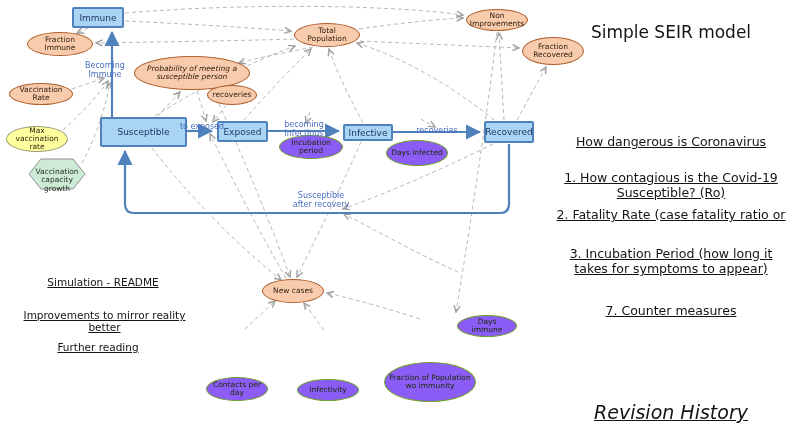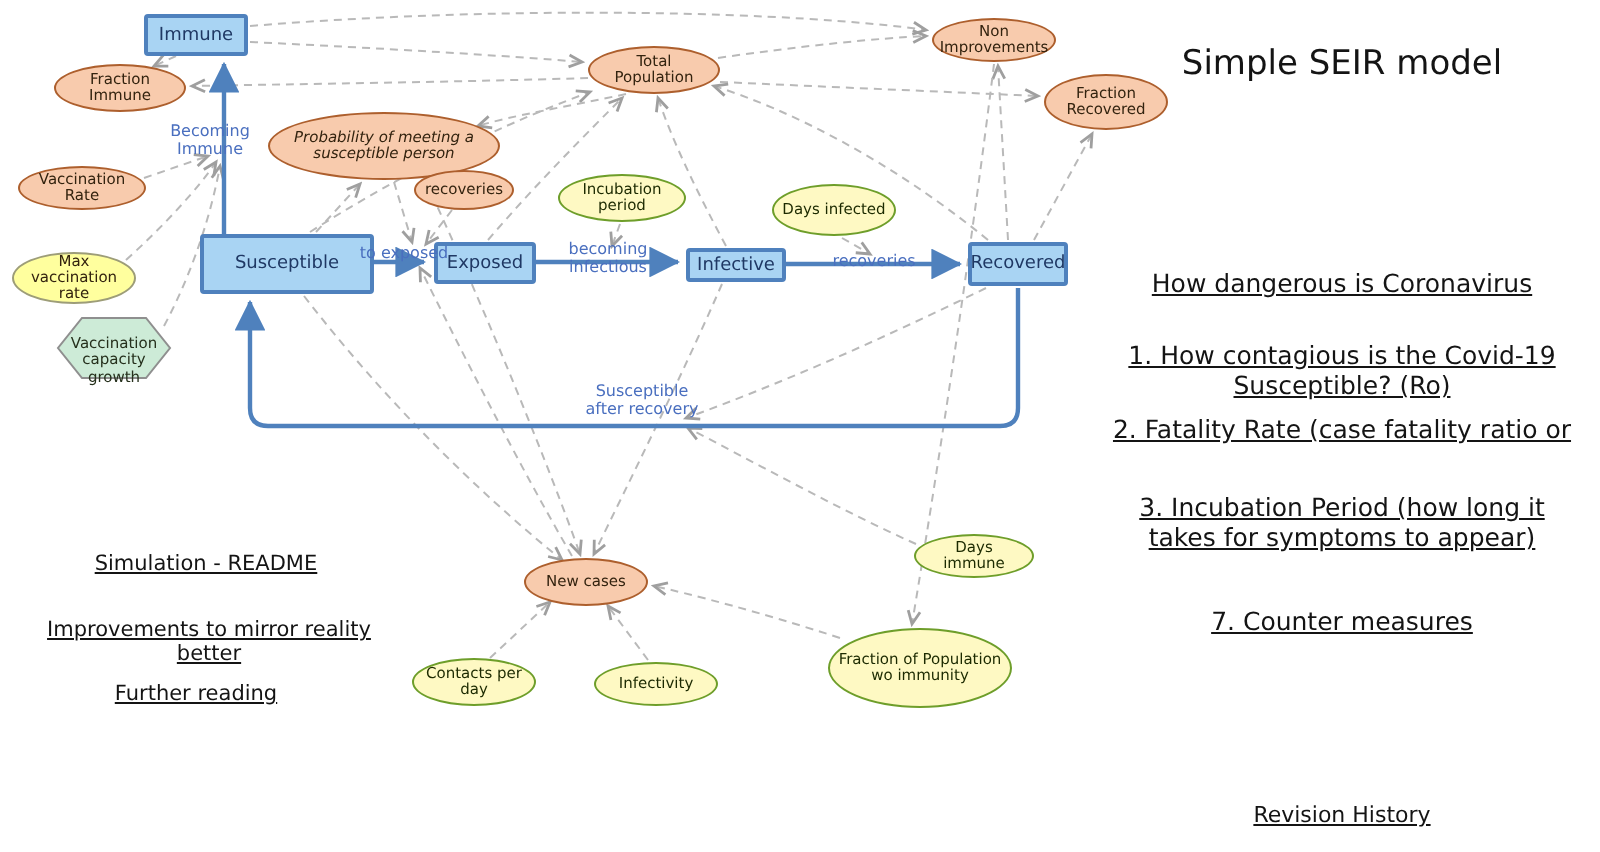--- a/index.html
+++ b/index.html
@@ -14,37 +14,37 @@
     position:absolute;display:flex;align-items:center;justify-content:center;
     background:#a9d4f3;border:2px solid #4f81bd;color:#1f3864;
     font-size:9px;text-align:center;z-index:2;border-radius:2px;box-sizing:border-box;
   }
   .oval{
     position:absolute;display:flex;align-items:center;justify-content:center;
     border-radius:50%;font-size:7.5px;text-align:center;line-height:1.1;z-index:2;
     padding:1px 4px;box-sizing:border-box;
   }
   .peach{background:#f8cbad;border:1.5px solid #ad5f2d;color:#33230f;}
-  .green{background:#fef9c3;border:1.5px solid #6e9e2a;color:#1c2a00;}
+  .green{background:#8b5cf6;border:1.5px solid #6e9e2a;color:#1c2a00;margin-top:48px;}
   .yellow{background:#ffff9e;border:1px solid #9d9d78;color:#33230f;}
   .italic{font-style:italic;}
   .hexwrap{position:absolute;z-index:2;}
   .hexlabel{
     position:absolute;left:0;top:0;right:0;bottom:0;display:flex;align-items:center;justify-content:center;
     font-size:7.5px;text-align:center;line-height:1.08;color:#25301c;padding:0 9px;margin-top:13px;
   }
   .flabel{position:absolute;color:#4a6fbf;font-size:8px;text-align:center;line-height:1.15;z-index:3;}
   .llink{position:absolute;color:#141414;font-size:10.5px;text-decoration:underline;text-align:center;z-index:2;}
   .rp{position:absolute;left:545px;top:0;width:252px;text-align:center;color:#141414;z-index:2;}
   .rp-title{position:absolute;left:0;top:22px;width:100%;font-size:17px;}
   .rp-heading{position:absolute;left:0;top:134px;width:100%;font-size:12.5px;text-decoration:underline;}
   .rp-item{position:absolute;left:0;width:100%;font-size:12.5px;line-height:15px;}
   .rp-item span{display:block;text-decoration:underline;}
   .rp-single{text-decoration:underline;}
-  .rp-revision{position:absolute;left:0;top:401px;width:100%;font-size:11px;text-decoration:underline;}
+  .rp-revision{position:absolute;left:0;top:401px;width:100%;font-size:19px;text-decoration:underline;font-style:italic;}
 </style>
 </head>
 <body>
 
 <svg class="wires" width="800" height="426">
   <defs>
     <marker id="ab" markerWidth="7" markerHeight="7" refX="6.5" refY="3.5" orient="auto">
       <path d="M0,0 L7,3.5 L0,7 Z" fill="#4f81bd"></path>
     </marker>
     <marker id="ag" markerWidth="9" markerHeight="8" refX="7.5" refY="4" orient="auto">
@@ -151,21 +151,21 @@
 </div>
 <div class="oval green" style="left:457px;top:267px;width:60px;height:22px">
   <span>Days immune</span>
 </div>
 <div class="oval green" style="left:206px;top:329px;width:62px;height:24px">
   <span>Contacts per day</span>
 </div>
 <div class="oval green" style="left:297px;top:331px;width:62px;height:22px">
   <span>Infectivity</span>
 </div>
-<div class="oval green" style="left:414px;top:314px;width:92px;height:40px">
+<div class="oval green" style="left:384px;top:314px;width:92px;height:40px">
   <span>Fraction of Population wo immunity</span>
 </div>
 
 <div class="flabel" style="left:80px;top:61px;width:50px">Becoming Immune</div>
 <div class="flabel" style="left:178px;top:122px;width:48px">to exposed</div>
 <div class="flabel" style="left:276px;top:120px;width:56px">becoming infectious</div>
 <div class="flabel" style="left:412px;top:126px;width:50px">recoveries</div>
 <div class="flabel" style="left:289px;top:191px;width:64px">Susceptible after recovery</div>
 
 <div class="llink" style="left:38px;top:276px;width:130px">Simulation - README</div>

